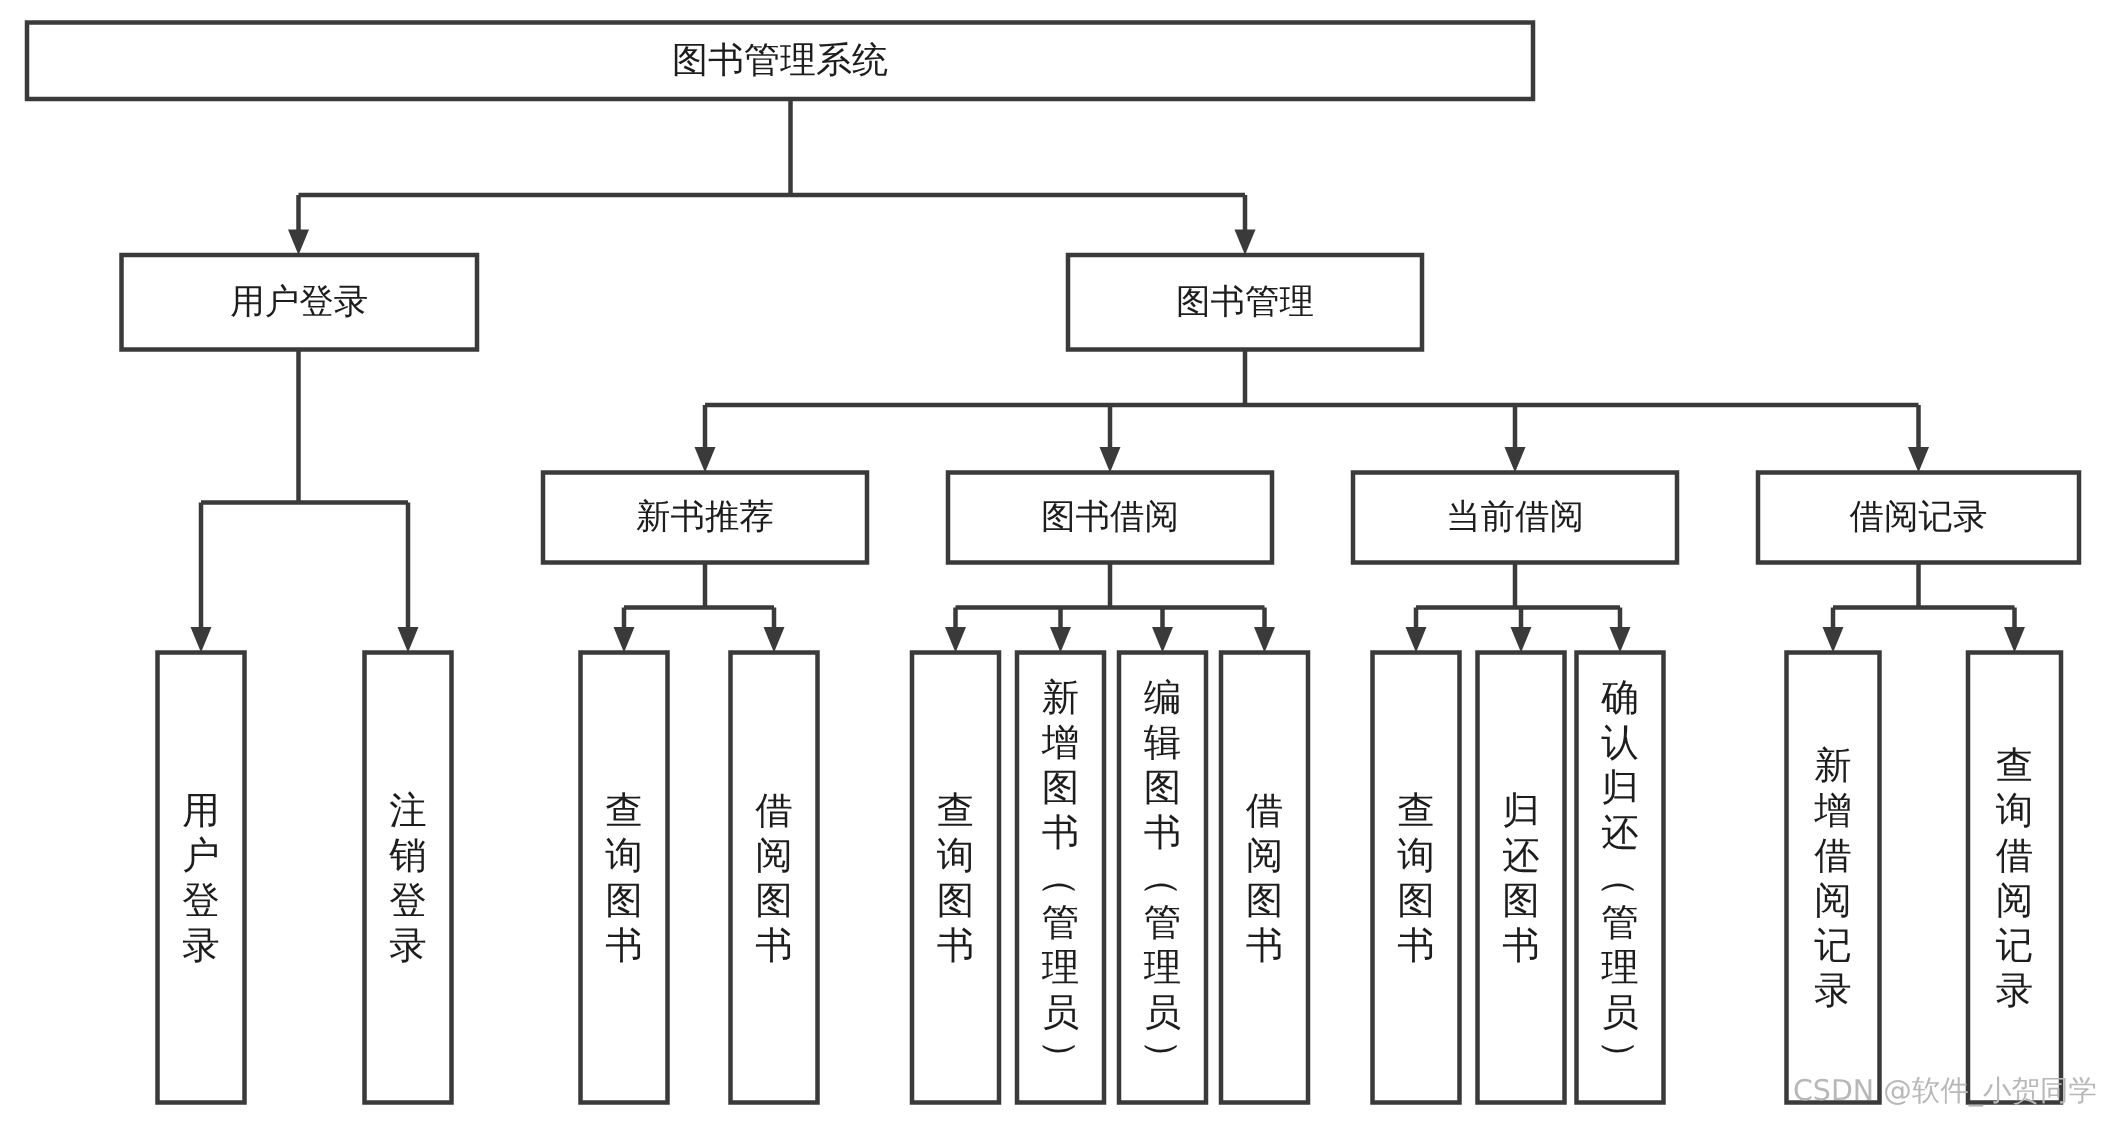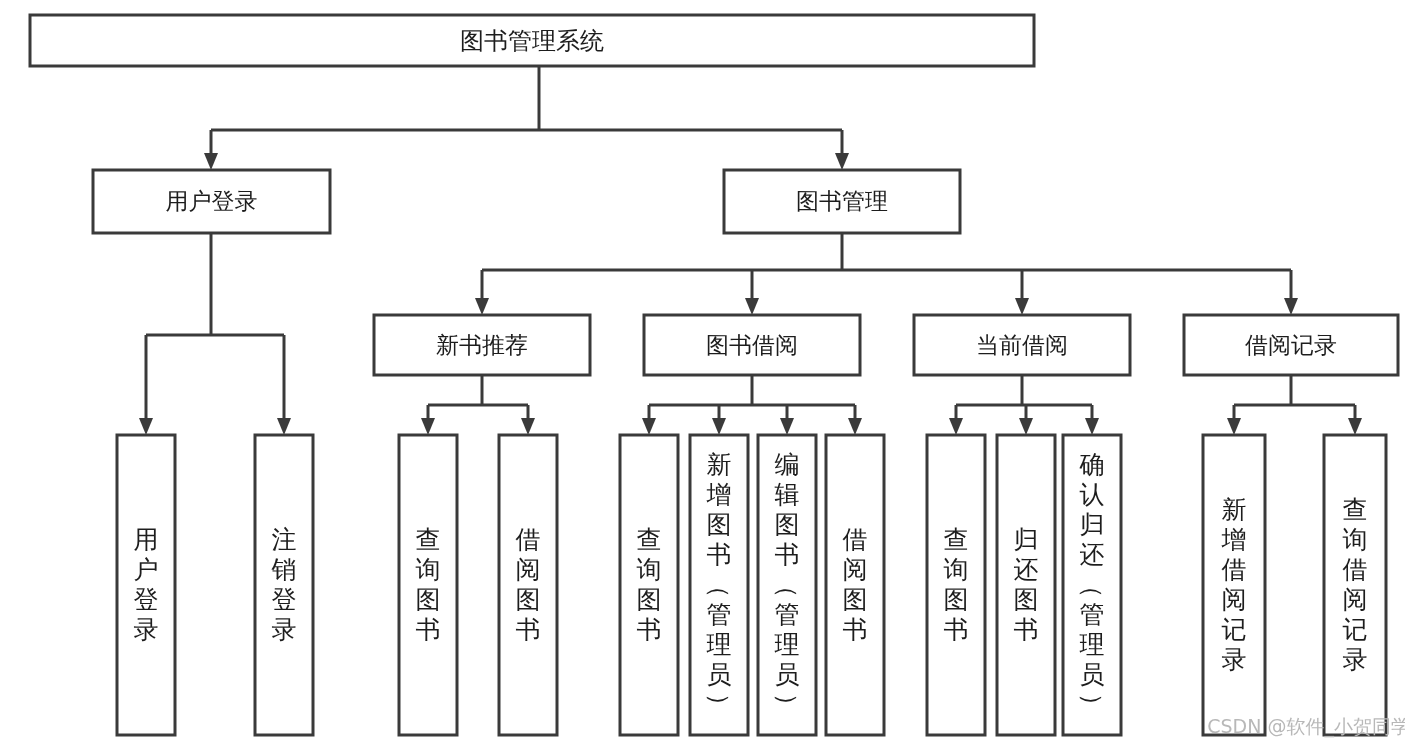--- a/index.html
+++ b/index.html
@@ -10,21 +10,21 @@
   }
   body {
     width: 1405px;
     height: 747px;
     font-family: "DejaVu Sans", "Liberation Sans", sans-serif;
     overflow: hidden;
     position: relative;
   }
   #diagram-root {
     position: absolute;
-    left: 12px;
+    left: 0;
     top: 0;
     width: 1112px;
     height: 747px;
     text-align: right;
   }
   svg#flowchart {
     display: block;
     width: 1405px;
     height: 747px;
     background: #ffffff;

